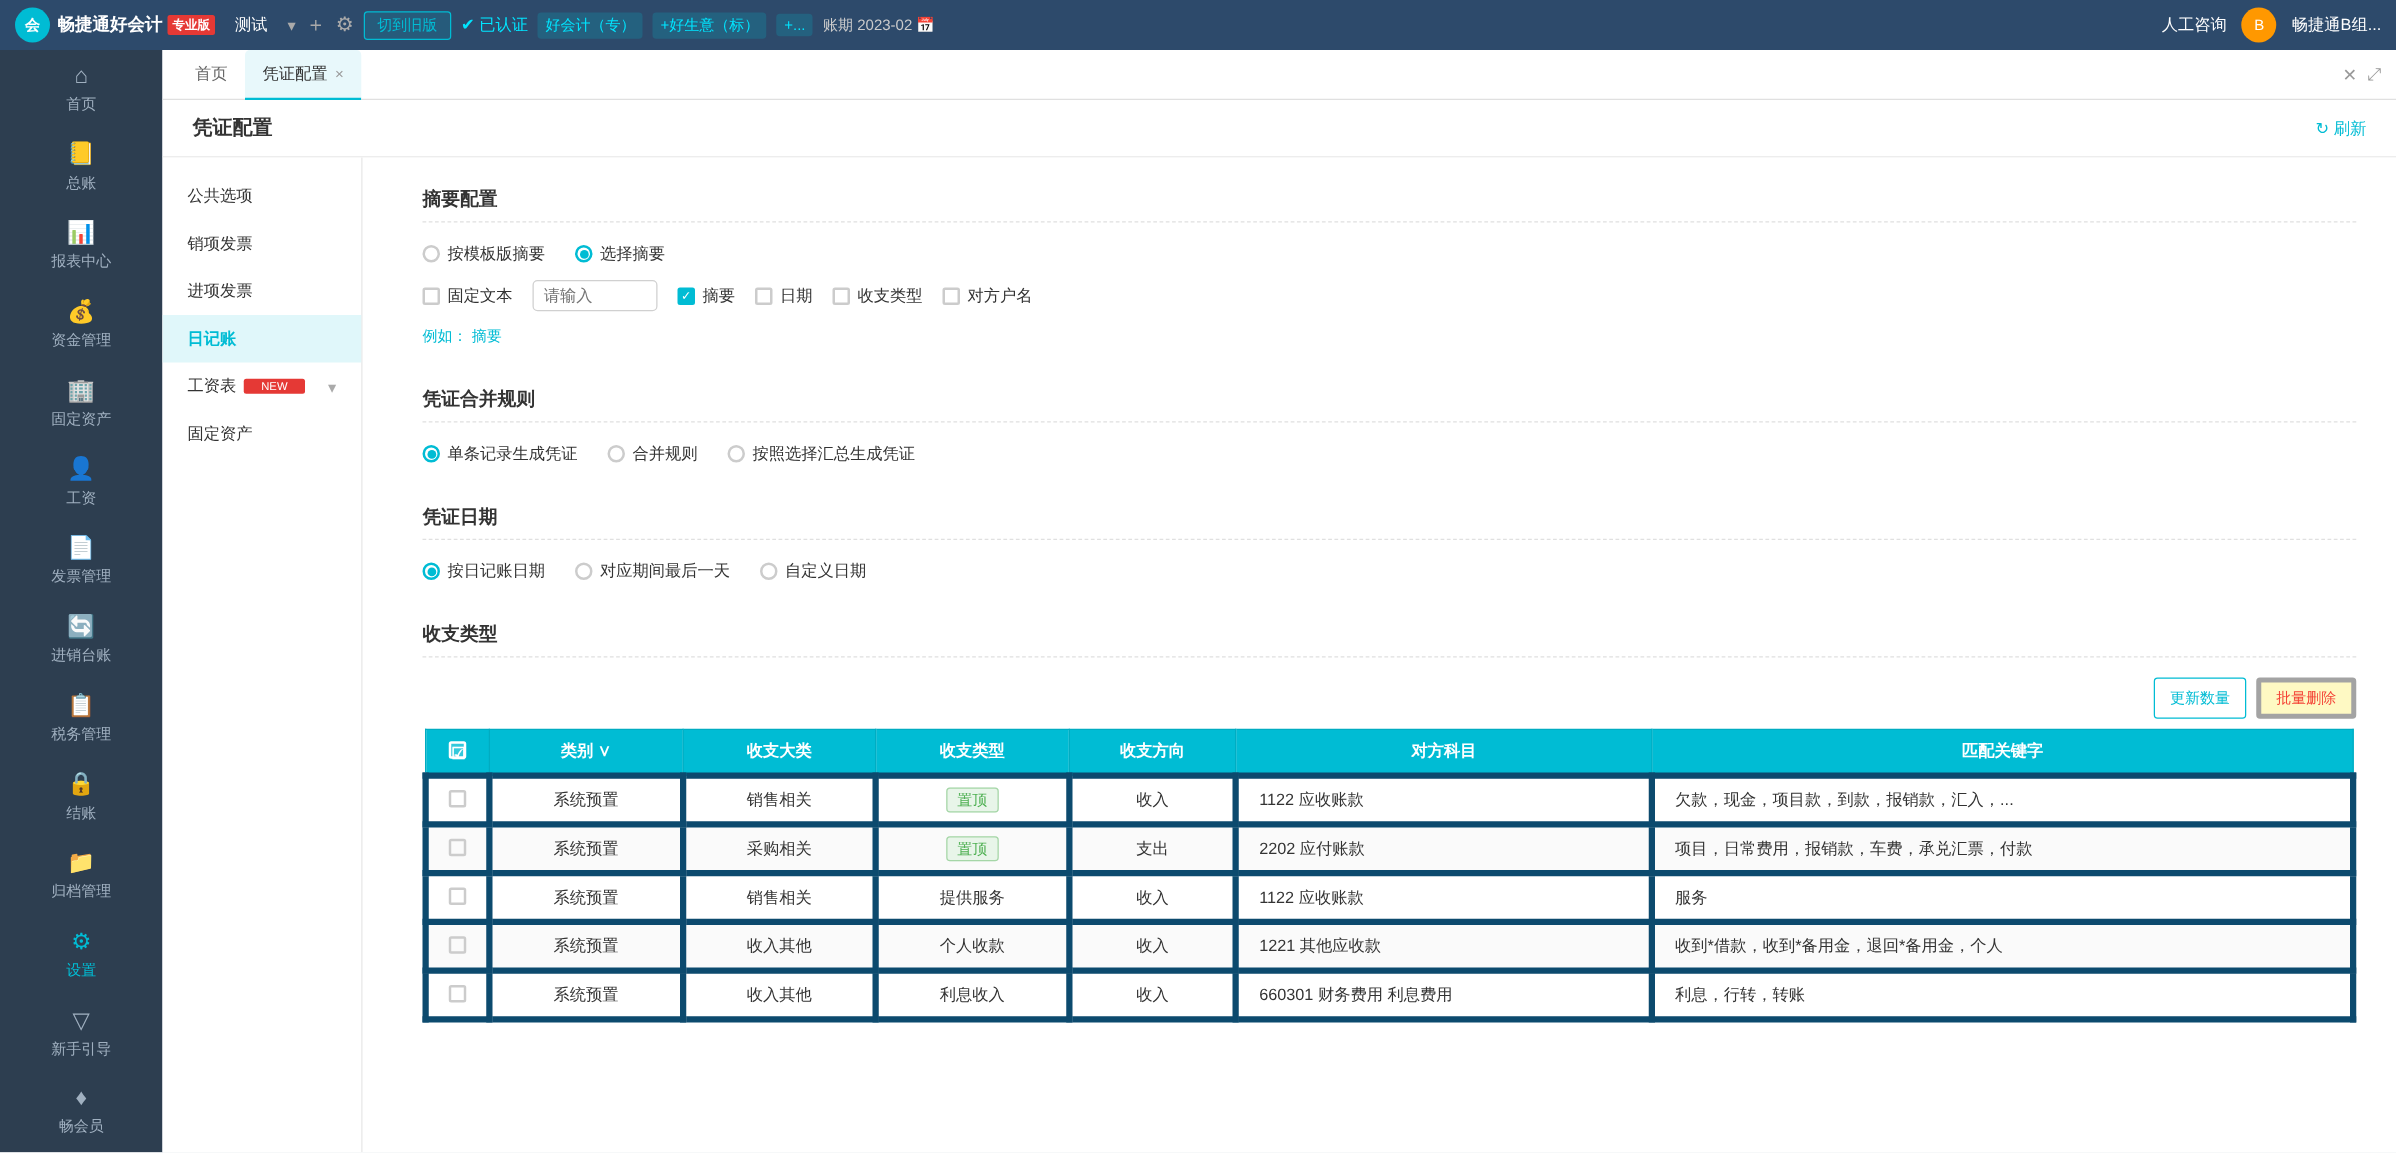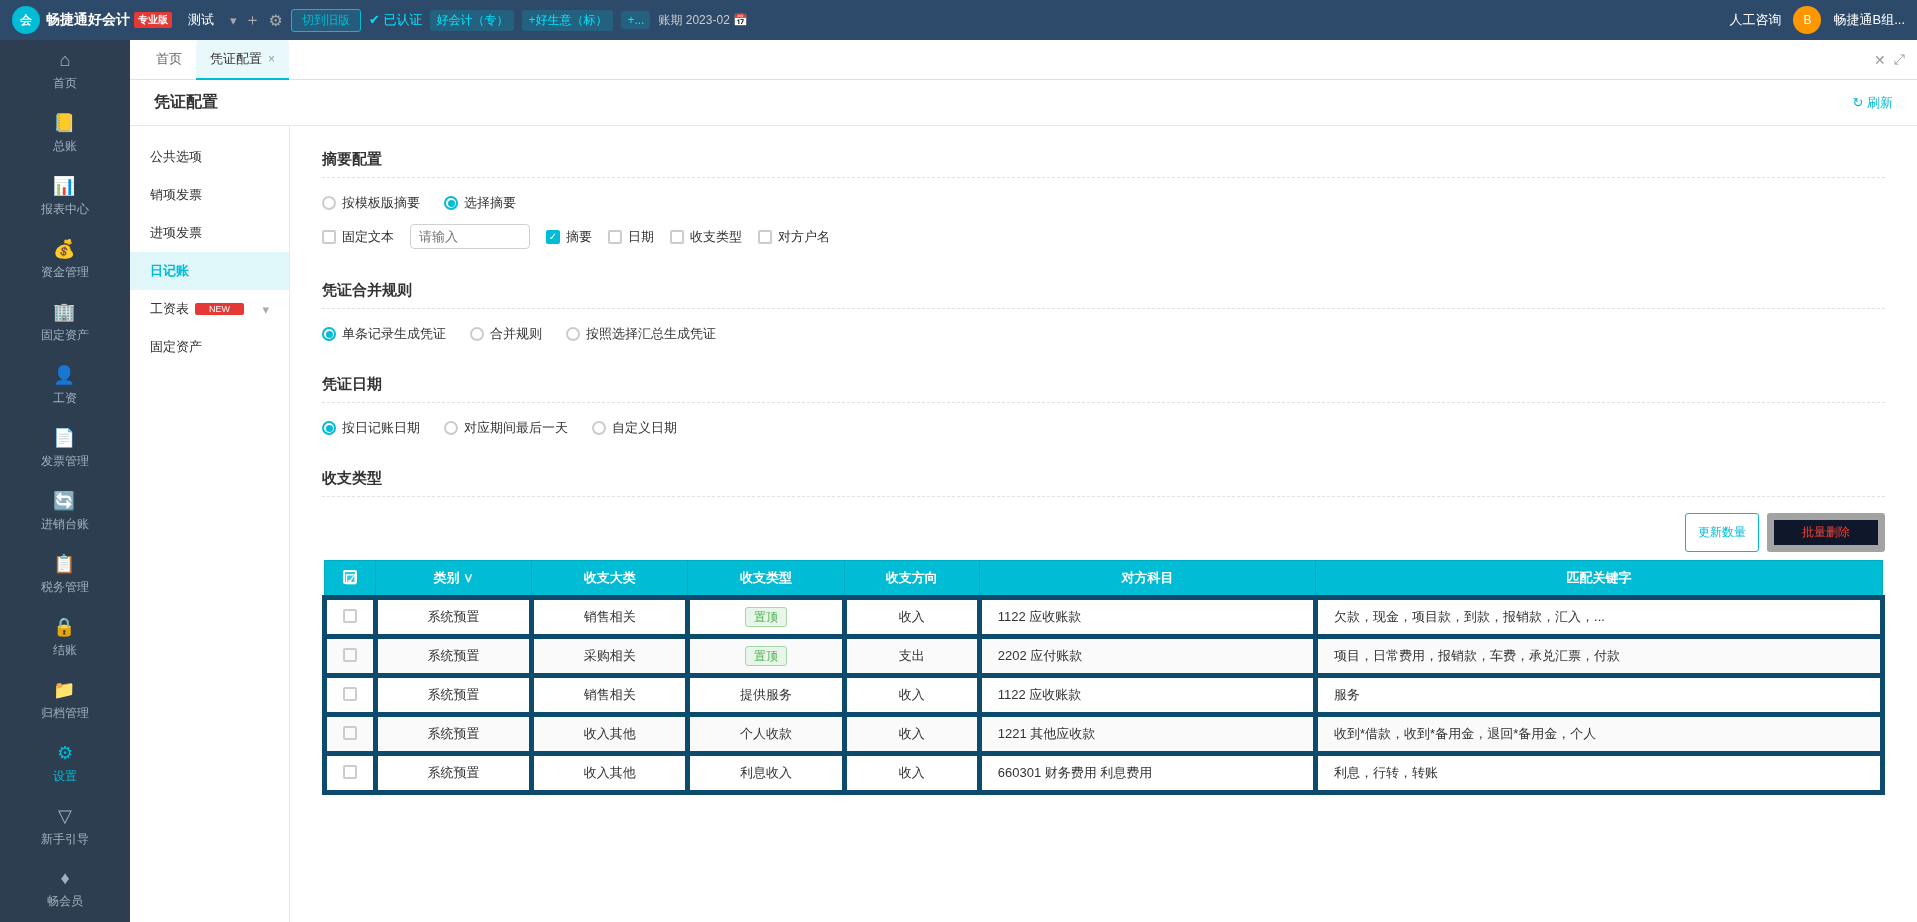--- a/index.html
+++ b/index.html
@@ -45,45 +45,45 @@
     
     .inner-layout { display: flex; background: #fff; flex: 1; }
     .left-nav { width: 160px; border-right: 1px solid #e8e8e8; padding: 12px 0; flex-shrink: 0; }
     .left-nav-item { padding: 10px 20px; color: #333; cursor: pointer; font-size: 13px; display: flex; align-items: center; gap: 6px; }
     .left-nav-item.active { background: #e0f7fa; color: #00bcd4; font-weight: bold; }
     .left-nav-item .new-badge { background: #e53935; color: #fff; font-size: 9px; padding: 1px 14px; border-radius: 2px; }
     .left-nav-item .arrow { margin-left: auto; color: #aaa; }
 
     
     .main-content { flex: 1; padding: 24px 32px; overflow-y: auto; }
-    .section { margin-bottom: 32px; }
+    .section { margin-bottom: 32px; margin-left: 16px; }
     .section-title { font-size: 15px; font-weight: bold; color: #333; margin-bottom: 16px; padding-bottom: 8px; border-bottom: 1px dashed #e0e0e0; }
 
     
     .radio-group { display: flex; align-items: center; gap: 24px; margin-bottom: 12px; }
     .radio-label { display: flex; align-items: center; gap: 6px; color: #333; cursor: pointer; font-size: 13px; }
     .radio-btn { width: 14px; height: 14px; border-radius: 50%; border: 2px solid #ccc; display: inline-flex; align-items: center; justify-content: center; }
     .radio-btn.checked { border-color: #00bcd4; }
     .radio-btn.checked::after { content: ''; width: 7px; height: 7px; border-radius: 50%; background: #00bcd4; }
 
     .checkbox-group { display: flex; align-items: center; gap: 16px; margin-bottom: 12px; flex-wrap: wrap; }
     .checkbox-label { display: flex; align-items: center; gap: 6px; color: #333; cursor: pointer; font-size: 13px; }
     .checkbox-box { width: 14px; height: 14px; border: 2px solid #ccc; border-radius: 2px; display: inline-flex; align-items: center; justify-content: center; }
     .checkbox-box.checked { border-color: #00bcd4; background: #00bcd4; }
     .checkbox-box.checked::after { content: '✓'; color: #fff; font-size: 10px; }
 
-    .text-input { border: 1px solid #d0d0d0; border-radius: 4px; padding: 4px 8px; font-size: 13px; color: #999; width: 120px; }
+    .text-input { border: 1px solid #d0d0d0; border-radius: 4px; padding: 4px 8px; font-size: 13px; color: #999; width: 100px; }
     .example-text { color: #00bcd4; font-size: 12px; margin-top: 4px; }
     .example-highlight { color: #00bcd4; }
 
     
     .table-section { margin-top: 16px; }
     .table-actions { display: flex; justify-content: flex-end; gap: 8px; margin-bottom: 8px; }
     .btn-outline-teal { border: 1px solid #00bcd4; color: #00bcd4; background: #fff; padding: 4px 12px; border-radius: 3px; font-size: 12px; cursor: pointer; }
-    .btn-outline-red { border: 7px solid #a3a3a3; color: #f44336; background: #0f172a; padding: 4px 28px; border-radius: 3px; font-size: 12px; cursor: pointer; }
+    .btn-outline-red { border: 4px solid #a3a3a3; color: #f44336; background: #fef9c3; padding: 4px 12px; border-radius: 3px; font-size: 12px; cursor: pointer; }
 
     table { width: 100%; border-collapse: collapse; }
     table th { background: #00bcd4; color: #fff; padding: 8px 12px; font-size: 13px; text-align: center; border: 1px solid #00acc1; }
     table td { padding: 8px 16px; font-size: 13px; border: 5px solid #0c4a6e; text-align: center; background: #fff; }
     table tr:nth-child(even) td { background: #fafafa; }
     .table-header-checkbox { width: 14px; height: 14px; border: 2px solid #fff; border-radius: 2px; display: inline-block; background: rgba(255,255,255,0.2); }
     .tag-green { background: #e8f5e9; color: #4caf50; border: 1px solid #a5d6a7; padding: 2px 8px; border-radius: 3px; font-size: 12px; cursor: pointer; }
 
     
     .window-controls { display: flex; align-items: center; gap: 8px; color: #666; font-size: 14px; }
@@ -257,20 +257,24 @@
                 <span>日期</span>
               </label>
               <label class="checkbox-label">
                 <span class="checkbox-box"></span>
                 <span>收支类型</span>
               </label>
               <label class="checkbox-label">
                 <span class="checkbox-box"></span>
                 <span>对方户名</span>
               </label>
+            </div>
+            <div class="example-text">
+              <span>例如：</span>
+              <span class="example-highlight">摘要</span>
             </div>
           </div>
 
           <div class="section">
             <div class="section-title">凭证合并规则</div>
             <div class="radio-group">
               <label class="radio-label">
                 <span class="radio-btn checked"></span>
                 <span>单条记录生成凭证</span>
               </label>

